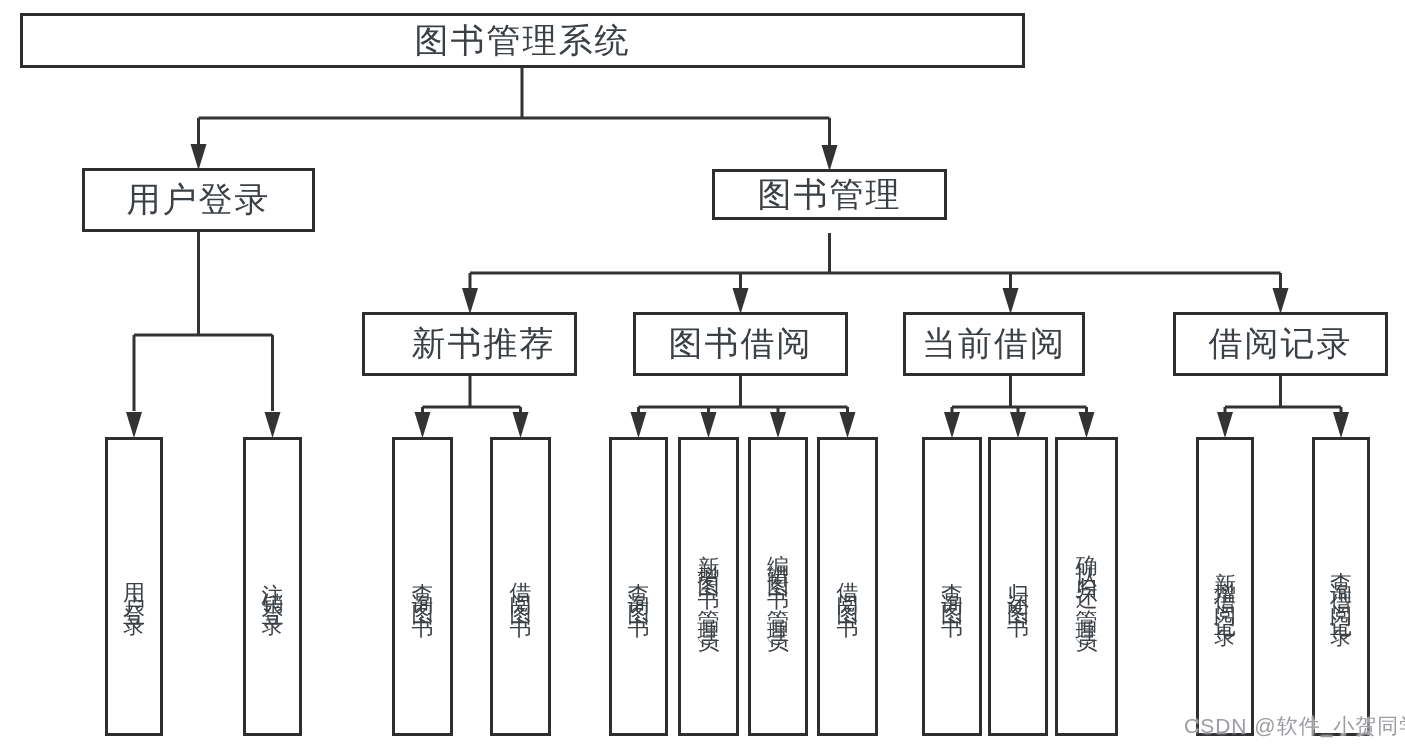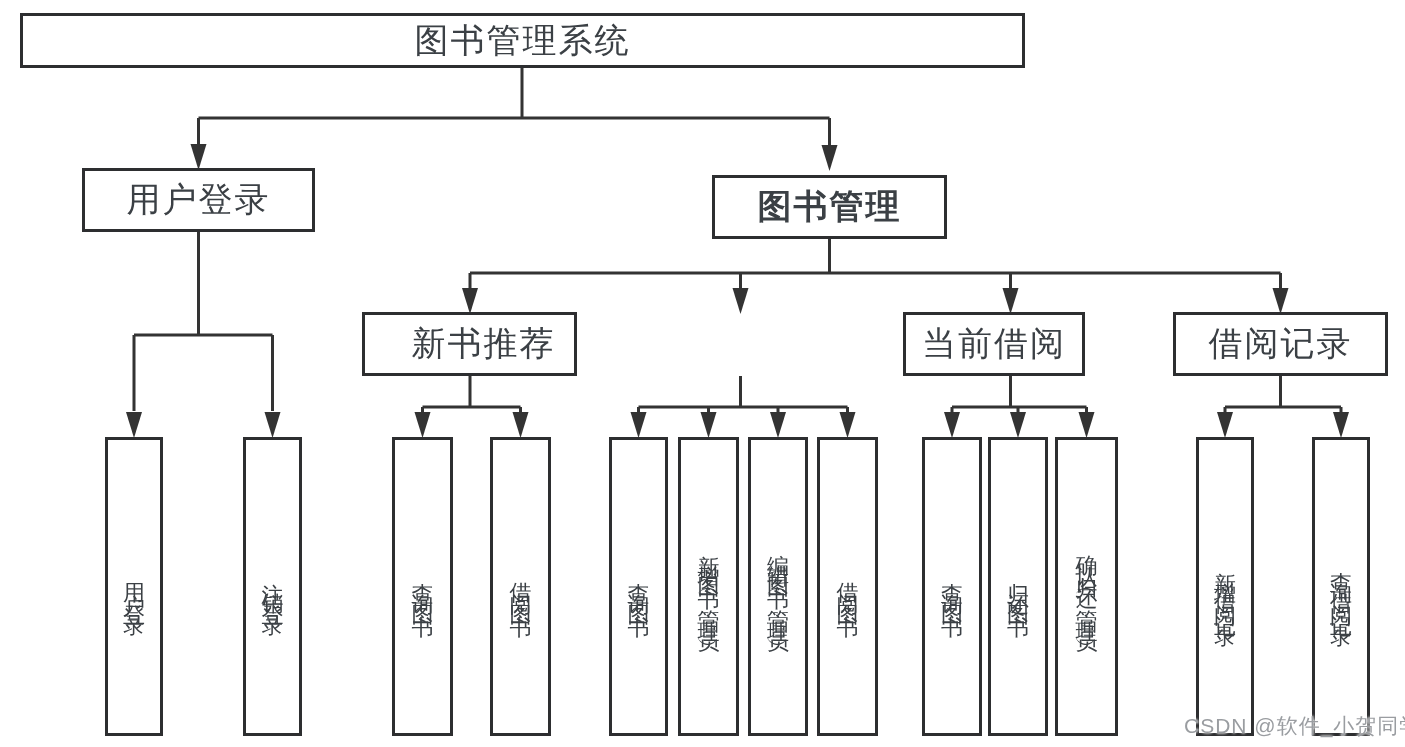--- a/index.html
+++ b/index.html
@@ -66,23 +66,24 @@
       <polygon points="1010,412 1026,412 1018,438"></polygon>
       <polygon points="1078.5,412 1094.5,412 1086.5,438"></polygon>
       <polygon points="1217,412 1233,412 1225,438"></polygon>
       <polygon points="1333,412 1349,412 1341,438"></polygon>
     </g>
   </svg>
 
   <div class="node hbox" style="left:20px;top:13px;width:1005px;height:55px;">图书管理系统</div>
 
   <div class="node hbox" style="left:82px;top:168px;width:233px;height:64px;">用户登录</div>
-  <div class="node hbox" style="left:712px;top:175px;width:235px;height:64px;font-weight:bold;">图书管理</div>
+  <div class="node hbox" style="left:712px;top:169px;width:235px;height:51px;">图书管理</div>
 
   <div class="node hbox" style="left:362px;top:312px;width:215px;height:64px;padding-left:28px;">新书推荐</div>
+  <div class="node hbox" style="left:633px;top:312px;width:215px;height:64px;">图书借阅</div>
   <div class="node hbox" style="left:903px;top:312px;width:182px;height:64px;">当前借阅</div>
   <div class="node hbox" style="left:1173px;top:312px;width:215px;height:64px;">借阅记录</div>
 
   <div class="node vbox" style="left:105px;top:437px;width:58px;height:299px;">用户登录</div>
   <div class="node vbox" style="left:243px;top:437px;width:59px;height:299px;">注销登录</div>
 
   <div class="node vbox" style="left:392px;top:437px;width:61px;height:299px;">查询图书</div>
   <div class="node vbox" style="left:490px;top:437px;width:61px;height:299px;">借阅图书</div>
 
   <div class="node vbox" style="left:609px;top:437px;width:59px;height:299px;">查询图书</div>

